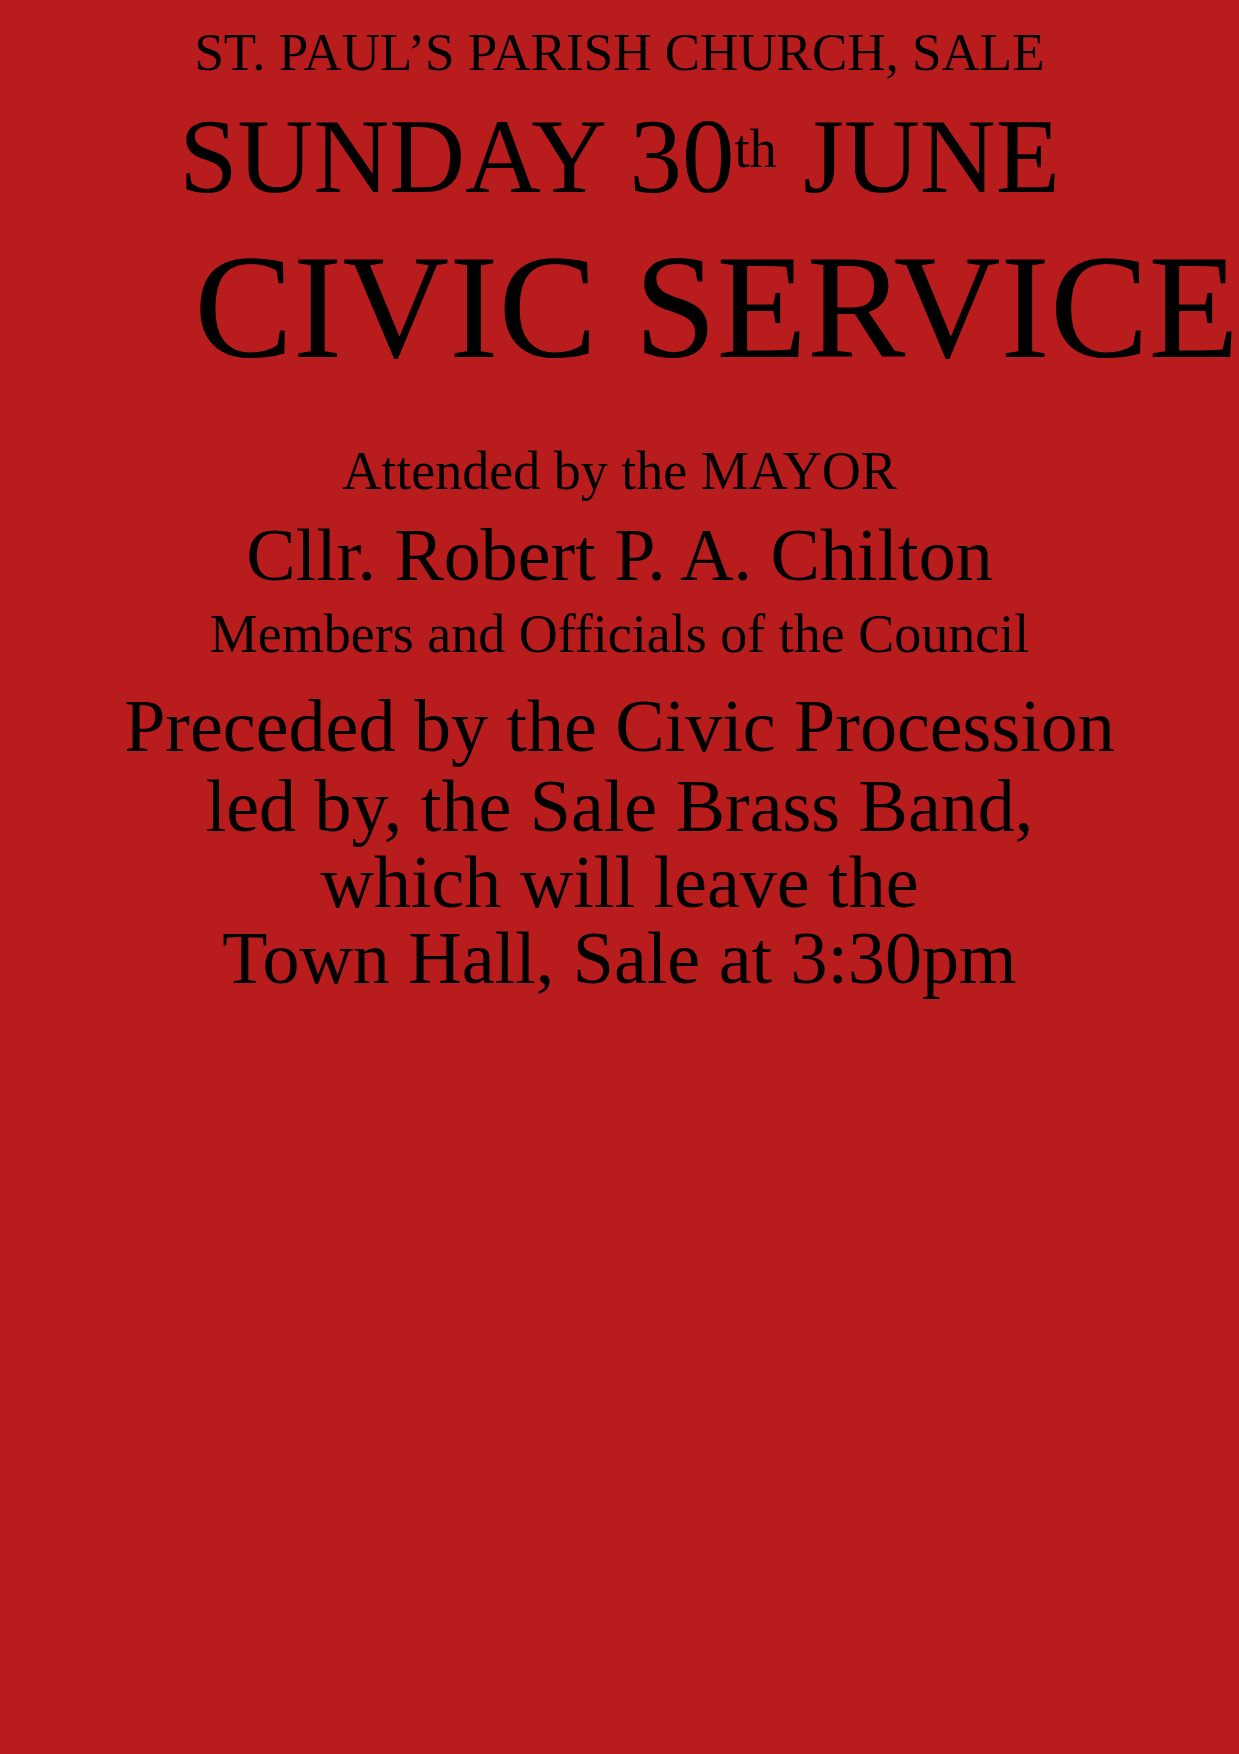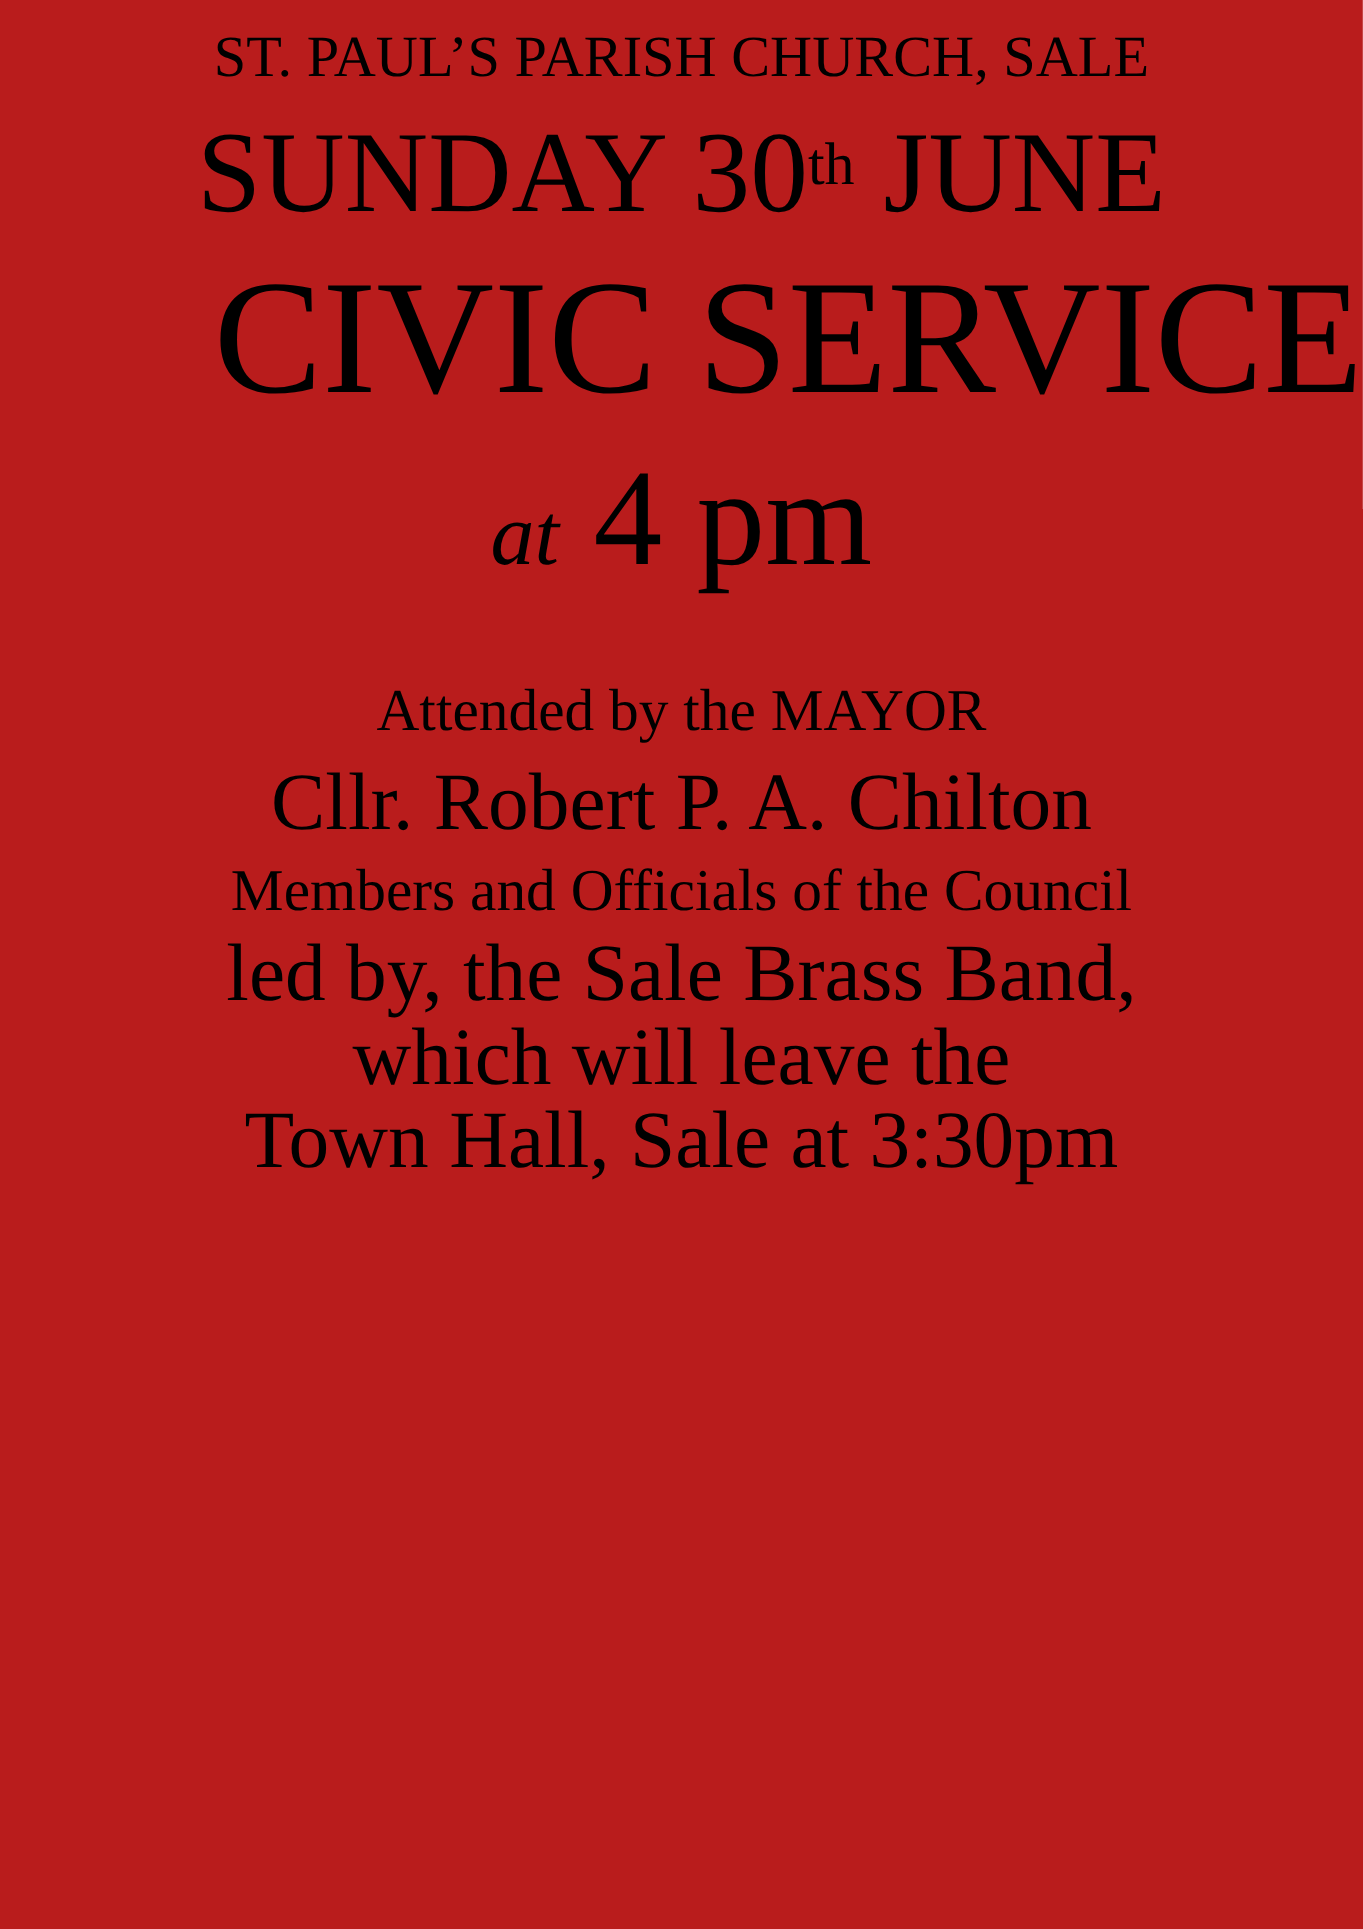--- a/index.html
+++ b/index.html
@@ -83,31 +83,29 @@
 <div class="poster">
 
   <div class="line church-line">ST. PAUL’S PARISH CHURCH, SALE</div>
 
   <div class="line date-line">
     <span>SUNDAY 30</span><sup>th</sup><span> JUNE</span>
   </div>
 
   <div class="line title-line">CIVIC SERVICE</div>
 
-  <div class="line time-line">
-    <span class="time-at">at</span><span> 4 pm</span>
-  </div>
 
   <div class="line attend-line1">Attended by the MAYOR</div>
 
   <div class="line attend-line2">Cllr. Robert P. A. Chilton</div>
 
   <div class="line attend-line3">Members and Officials of the Council</div>
 
 
+  <div class="line proc-line1">Preceded by the Civic Procession</div>
 
   <div class="line proc-line2">led by, the Sale Brass Band,</div>
 
   <div class="line proc-line3">which will leave the</div>
 
   <div class="line proc-line4">Town Hall, Sale at 3:30pm</div>
 
 </div>
 
 </body></html>

